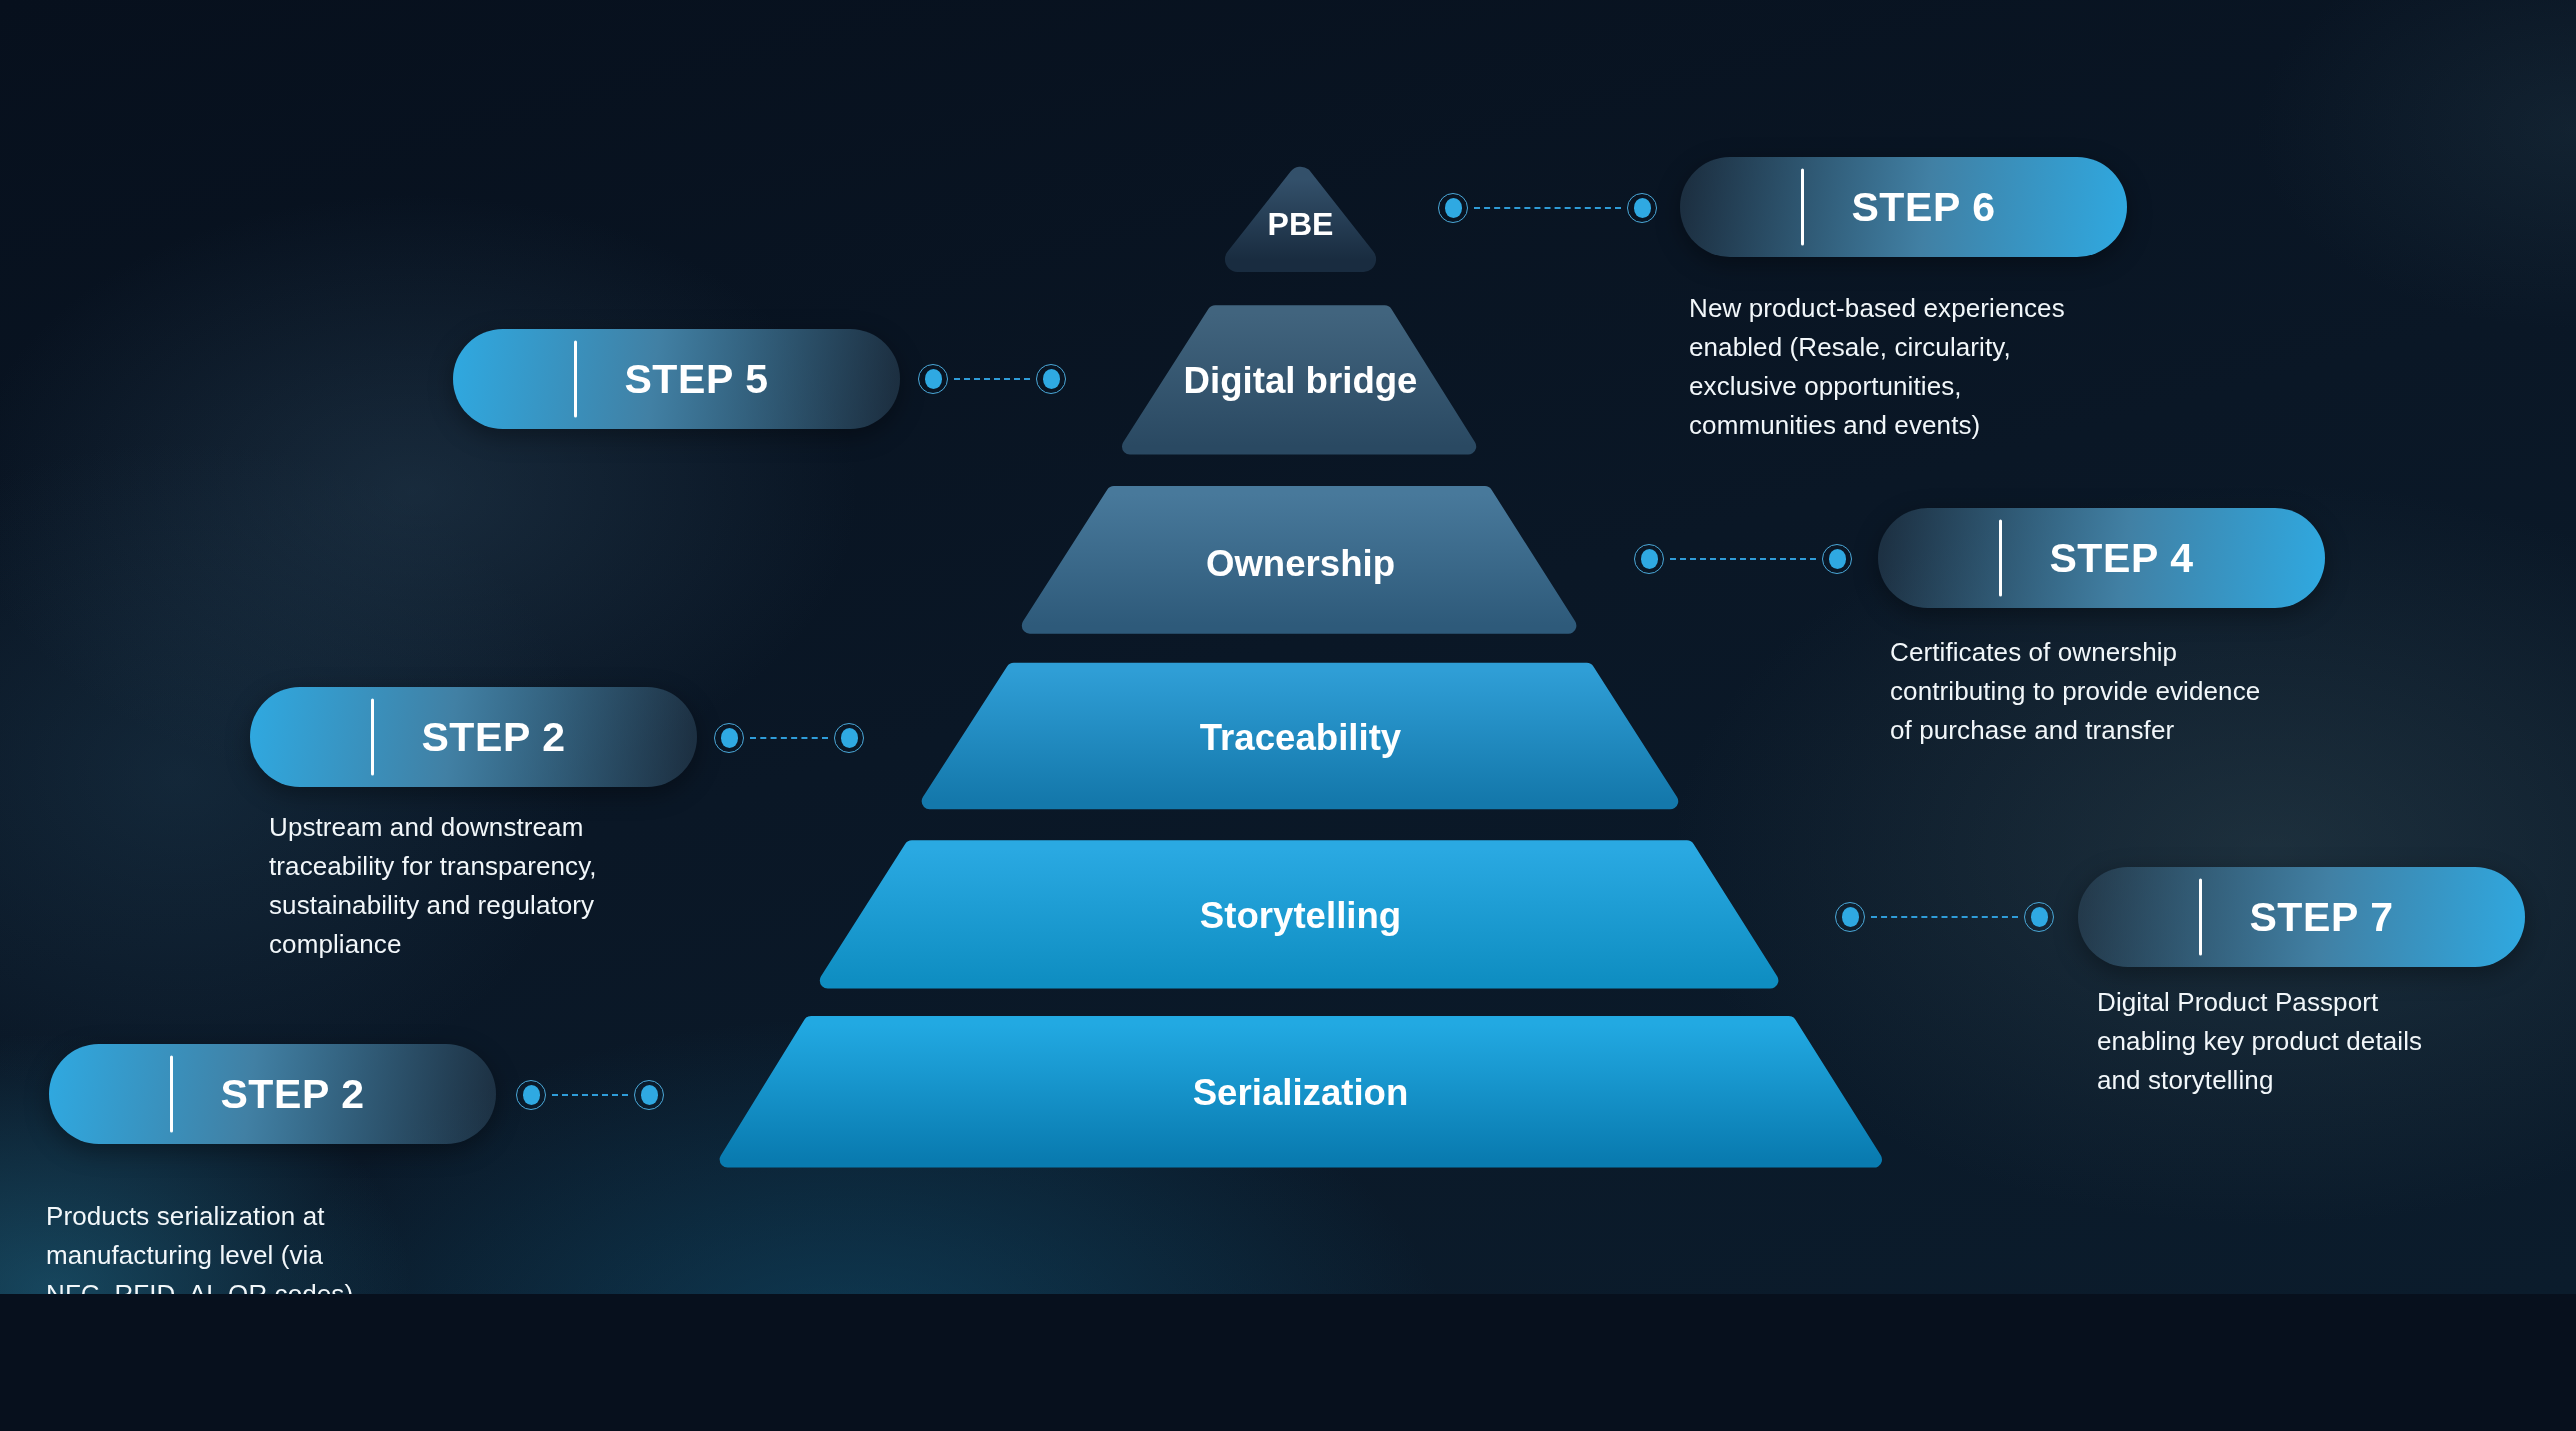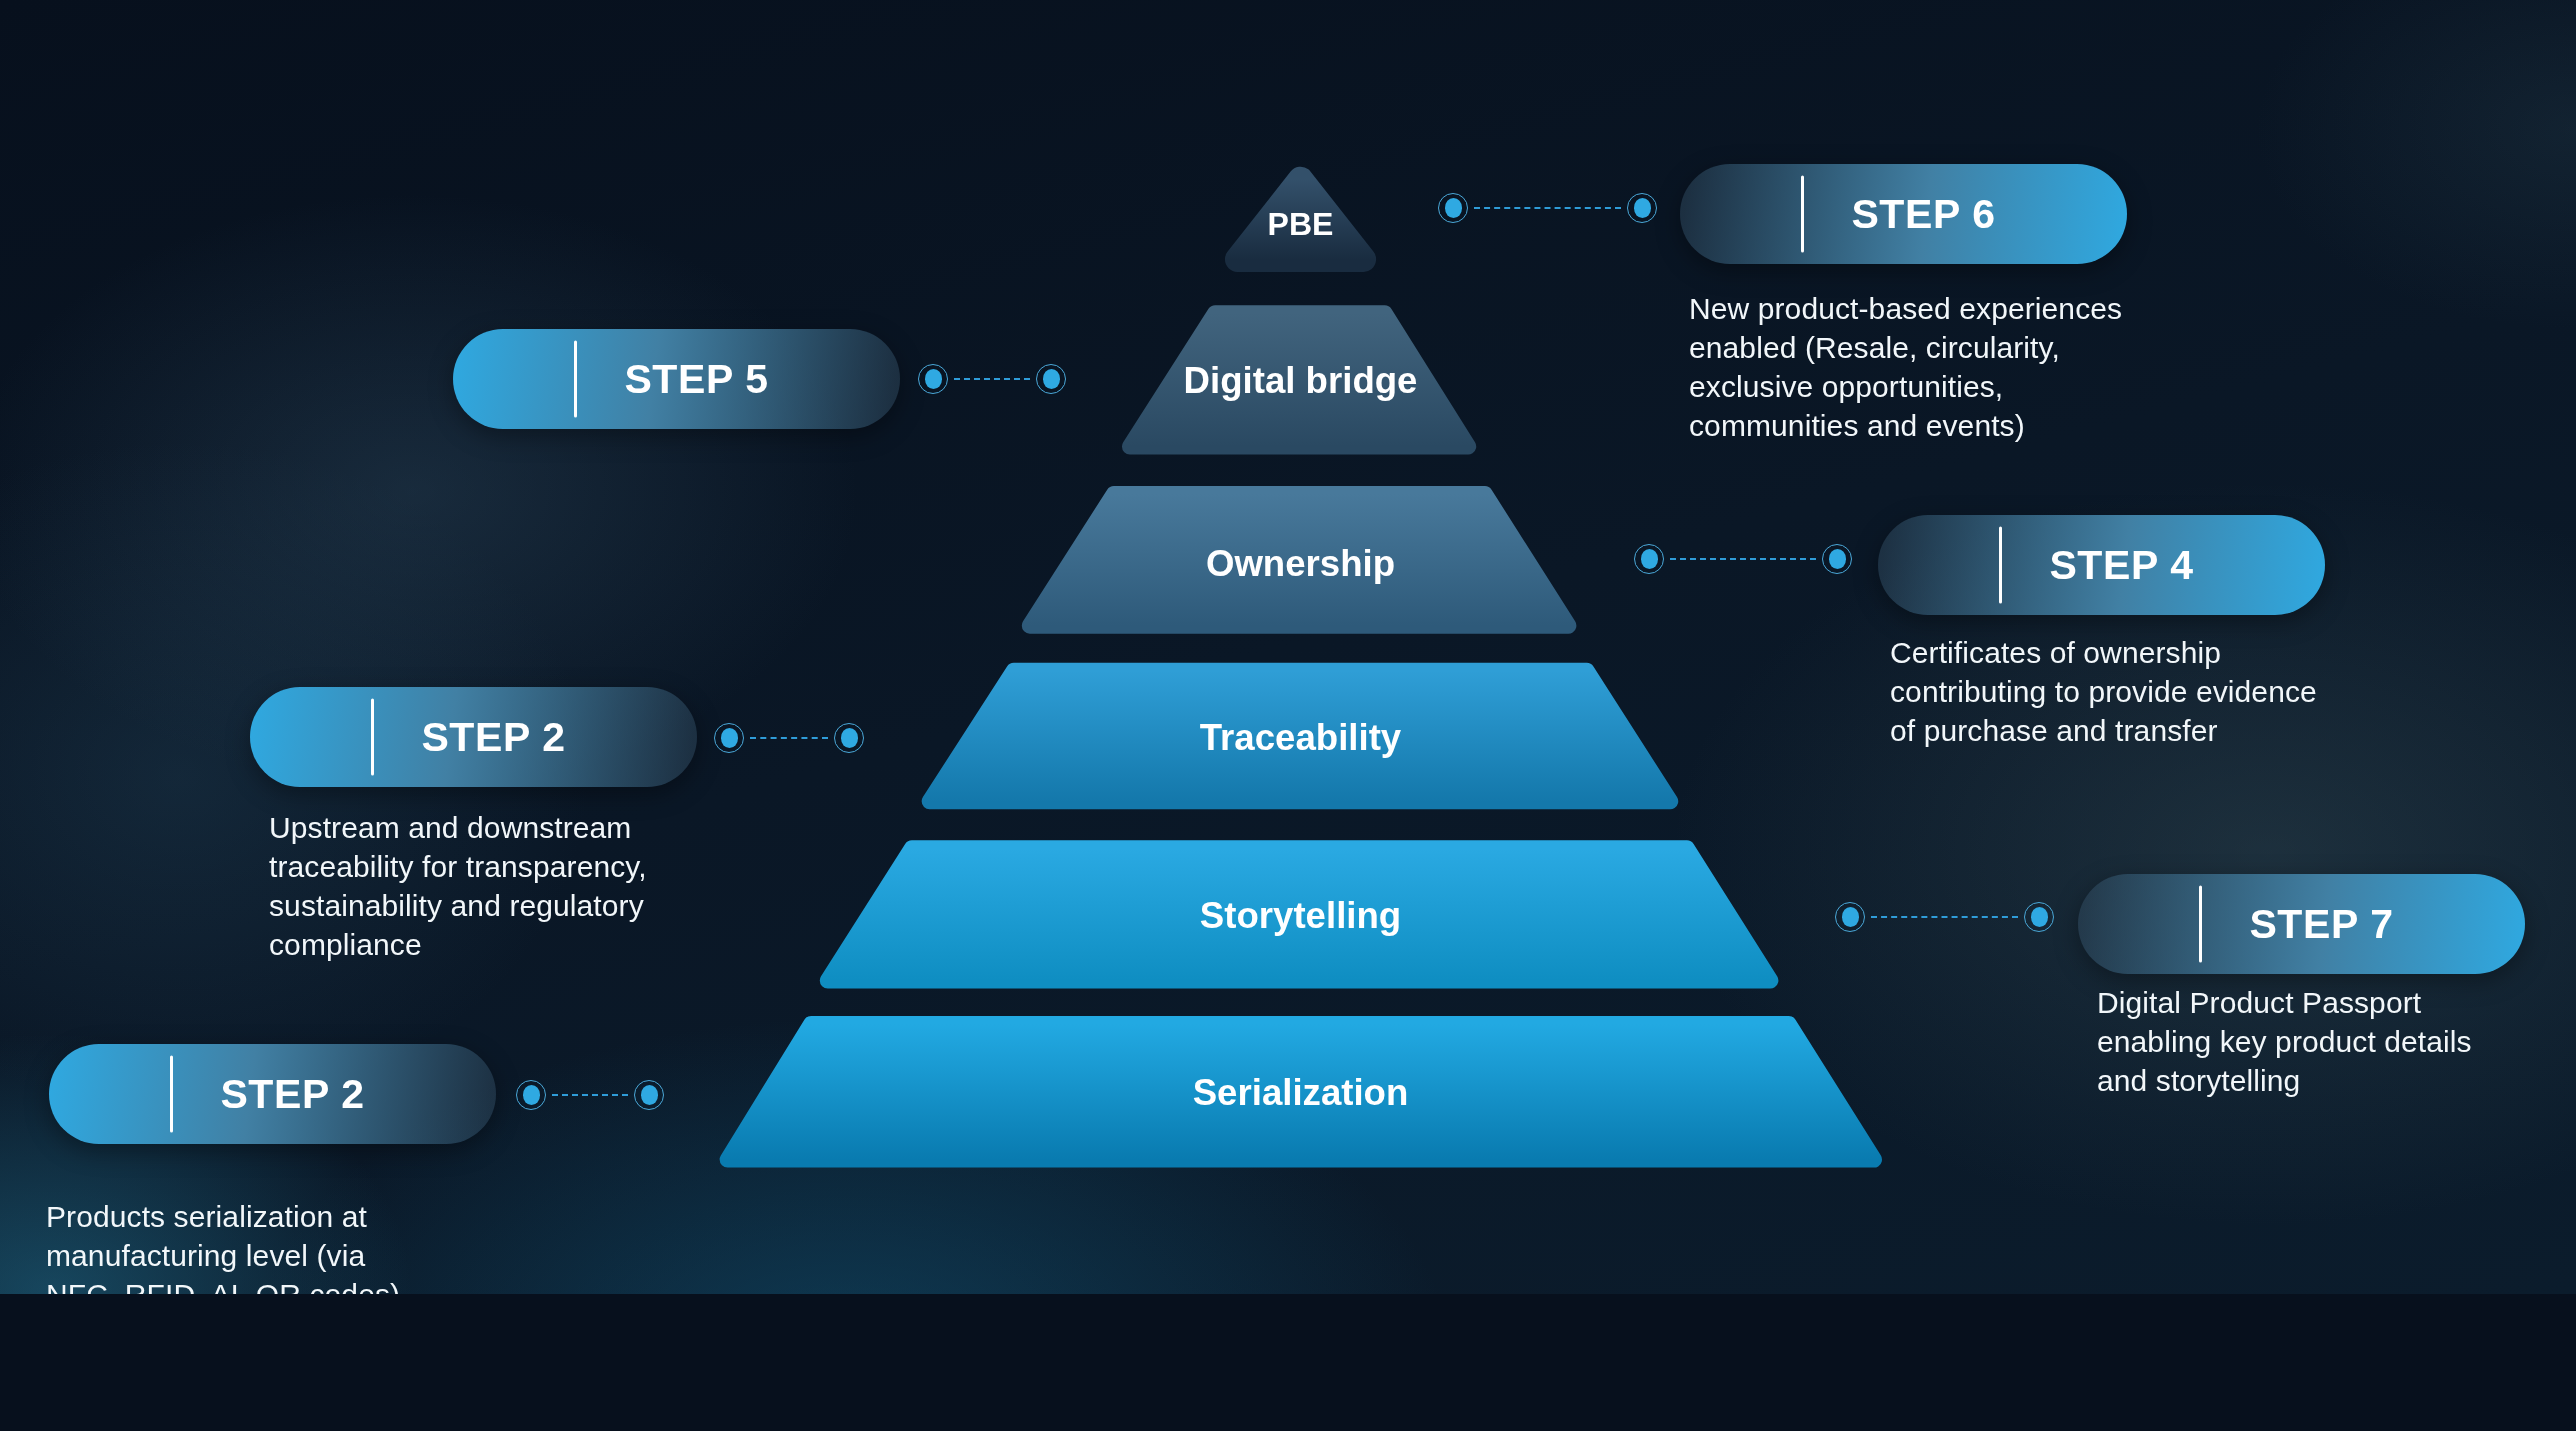--- a/index.html
+++ b/index.html
@@ -25,21 +25,21 @@
     font-weight:700;fill:#ffffff;text-anchor:middle;
   }
 
   
   .pill{
     position:absolute;width:447px;height:100px;border-radius:50px;
     display:flex;align-items:center;justify-content:center;
     box-shadow:0 6.9px 25px rgba(0,0,0,0.35);
   }
   .pill-left{background:linear-gradient(97deg,#2fa9e1 0%,#4180a4 45%,rgba(52,80,102,0.45) 98%);}
-  .pill-right{background:linear-gradient(97deg,rgba(52,80,102,0.45) 2%,#4180a4 55%,#2fa9e1 100%);margin-top:7px;}
+  .pill-right{background:linear-gradient(97deg,rgba(52,80,102,0.45) 2%,#4180a4 55%,#2fa9e1 100%);}
   .pill-bar{
     position:absolute;left:27%;top:50%;transform:translateY(-50%);
     width:2.9px;height:77px;background:#ffffff;border-radius:1.7px;
   }
   .pill-label{
     color:#ffffff;font-size:41px;font-weight:700;letter-spacing:0.6px;
     padding-left:40px;white-space:nowrap;
   }
 
   
@@ -47,21 +47,21 @@
   .dot{
     flex:0 0 auto;width:30px;height:30px;box-sizing:border-box;
     border:1.7px solid #4aa8d8;border-radius:50%;
     display:flex;align-items:center;justify-content:center;
   }
   .dot-core{width:17px;height:19.5px;background:#2fa9e2;border-radius:50%;}
   .dash{flex:1 1 auto;height:0;border-top:2.3px dashed #2f9cd8;margin:0 5.7px;}
 
   
   .desc{
-    position:absolute;color:#f2f7fa;font-size:30px;line-height:39px;
+    position:absolute;color:#f2f7fa;font-size:26px;line-height:39px;
     font-weight:300;white-space:pre-line;width:561px;letter-spacing:0.1px;
   }
 
   
   #pill-s1{left:49px;top:1044px;}   #conn-s1{left:516px;top:1080px;width:148px;}
   #desc-s1{left:46px;top:1165px;margin-top:32px;}
   #pill-s2{left:2078px;top:867px;} #conn-s2{left:1835px;top:902px;width:219px;}
   #desc-s2{left:2097px;top:983px;}
   #pill-s3{left:250px;top:687px;}  #conn-s3{left:714px;top:723px;width:150px;}
   #desc-s3{left:269px;top:808px;}

